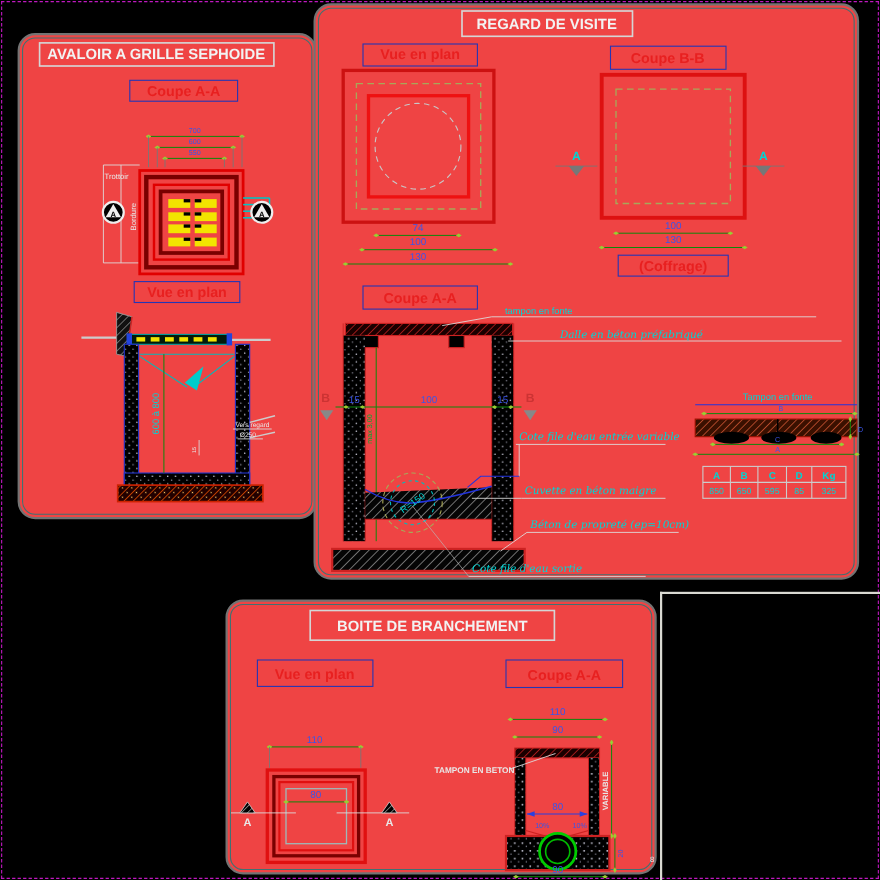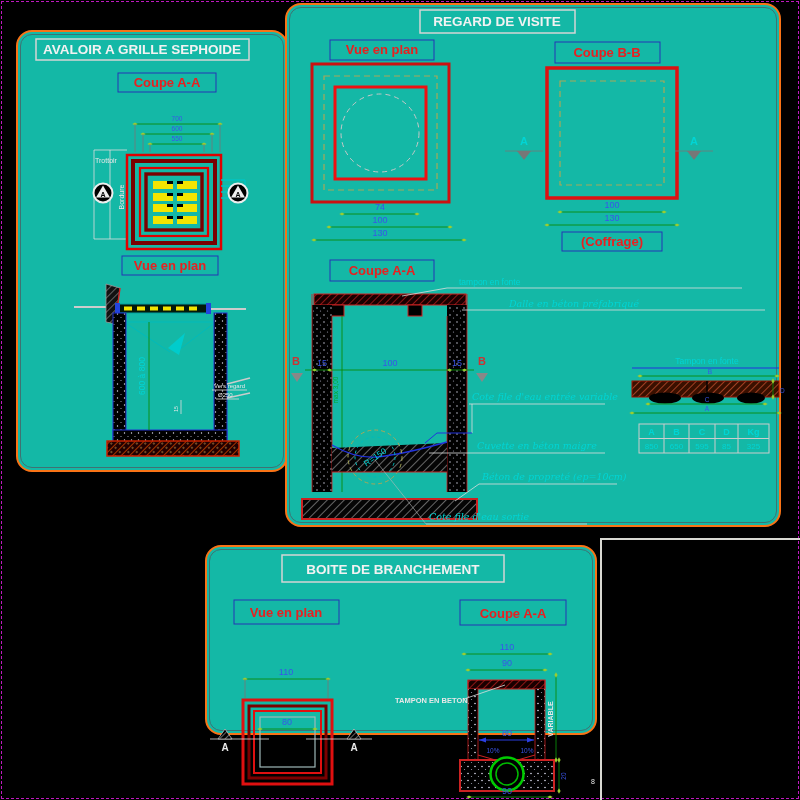--- a/index.html
+++ b/index.html
@@ -1,18 +1,18 @@
 <!DOCTYPE html>
 <html><head>
 <meta charset="utf-8">
 <style>
   html,body{margin:0;padding:0;background:#000;}
   body{width:800px;height:800px;position:relative;overflow:hidden;font-family:"Liberation Sans",sans-serif;}
   .page-border{position:absolute;inset:1px;border:1px dashed #c018c0;pointer-events:none;}
-  .panel{position:absolute;border:2px solid #f97316;border-radius:16px;background:#14b8a6;box-sizing:border-box;text-align:right;}
+  .panel{position:absolute;border:2px solid #737373;border-radius:16px;background:#ef4444;box-sizing:border-box;text-align:right;}
   .panel-inner{position:absolute;inset:2px;border:1px solid #3f7272;border-radius:12px;pointer-events:none;}
   .partial-panel{position:absolute;left:600px;top:538px;width:200px;height:262px;border-left:2px solid #d9d9d2;border-top:2px solid #d9d9d2;}
   svg.draw{position:absolute;inset:0;overflow:visible;}
   text{font-family:"Liberation Sans",sans-serif;}
   .t-title{fill:#f2f2f2;font-weight:bold;font-size:13.5px;}
   .t-red{fill:#e82020;font-weight:bold;font-size:13px;}
   .t-dim{fill:#3a55e8;font-size:9px;}
   .t-dim-sm{fill:#3a55e8;font-size:6.5px;}
   .t-cy{fill:#00d5d5;font-size:8.5px;}
   .t-cyi{fill:#00d5d5;font-size:9.5px;font-style:italic;font-family:"DejaVu Serif",serif;}
@@ -348,21 +348,21 @@
           <text x="389.5" y="444">650</text>
           <text x="415" y="444">595</text>
           <text x="439.5" y="444">85</text>
           <text x="466.5" y="444">325</text>
         </g>
       </g>
     </g>
   </svg>
 </div>
 
-<div class="panel" style="left:205px;top:545px;width:392px;height:190px;">
+<div class="panel" style="left:205px;top:545px;width:392px;height:250px;">
   <div class="panel-inner"></div>
   <svg class="draw" width="388" height="242" viewBox="0 0 388 242">
     <defs>
       <marker id="m3" markerWidth="6" markerHeight="6" refX="3" refY="3" orient="auto">
           <path d="M0,3 L3,1.2 L6,3 L3,4.8 Z" fill="#9acd32"></path>
         </marker>
       <pattern id="p3spk" width="7" height="7" patternUnits="userSpaceOnUse">
           <rect width="7" height="7" fill="#000"></rect>
           <circle cx="2" cy="2.5" r="0.8" fill="#dde"></circle>
           <circle cx="5.5" cy="5.5" r="0.6" fill="#99a"></circle>

